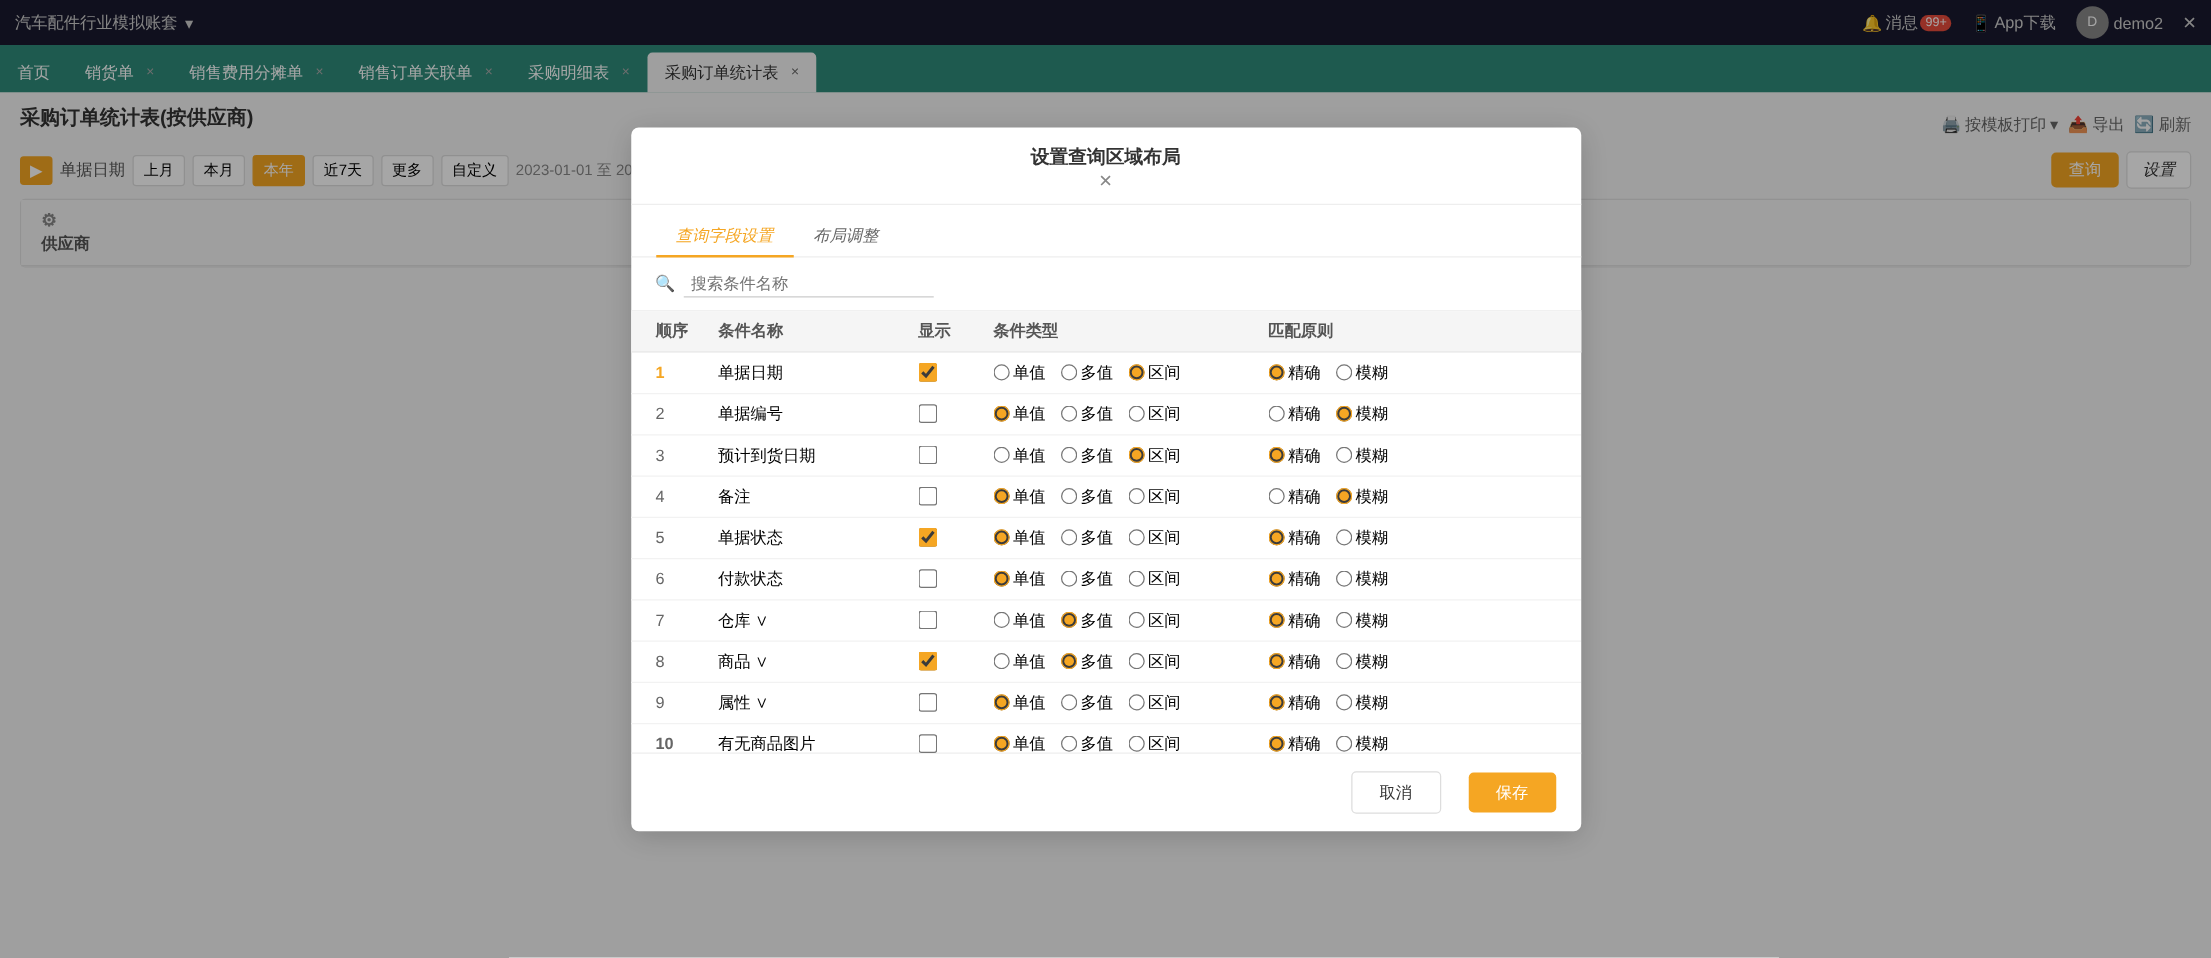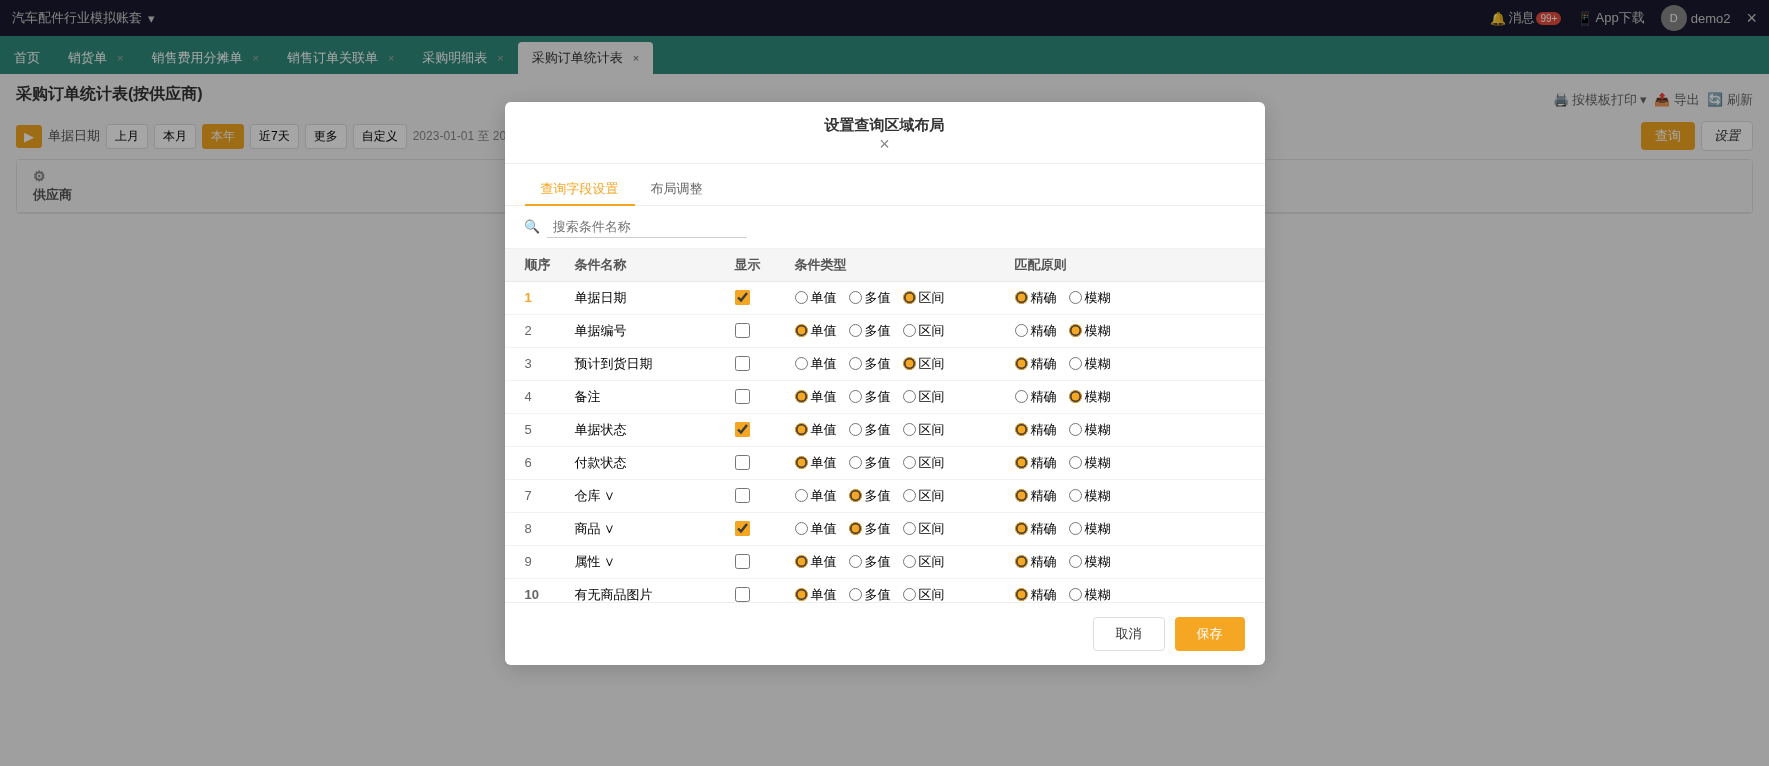--- a/index.html
+++ b/index.html
@@ -134,20 +134,21 @@
       padding: 10px 20px 0 20px;
       border-bottom: 1px solid #eee;
     }
     .dialog-tab {
       padding: 6px 16px;
       font-size: 13px;
       color: #666;
       cursor: pointer;
       border-bottom: 2px solid transparent;
       margin-bottom: -1px;
+      font-style: italic;
     }
     .dialog-tab.active {
       color: #f5a623;
       border-bottom: 2px solid #f5a623;
       font-weight: 500;
     }
 
     .dialog-search {
       padding: 10px 20px;
       display: flex;
@@ -193,21 +194,22 @@
     
     .radio-group { display: flex; align-items: center; gap: 6px; }
     .radio-opt { display: flex; align-items: center; gap: 3px; cursor: pointer; }
     .radio-opt input[type="radio"] { accent-color: #f5a623; cursor: pointer; }
 
     .dialog-footer {
       padding: 14px 20px;
       border-top: 1px solid #eee;
       display: flex;
       justify-content: flex-end;
-      gap: 10px;
+      gap: 22px;
+      align-items: center;
     }
     .btn-cancel {
       padding: 7px 22px;
       border: 1px solid #ddd;
       background: #fff;
       border-radius: 4px;
       font-size: 13px;
       cursor: pointer;
       color: #333;
     }

